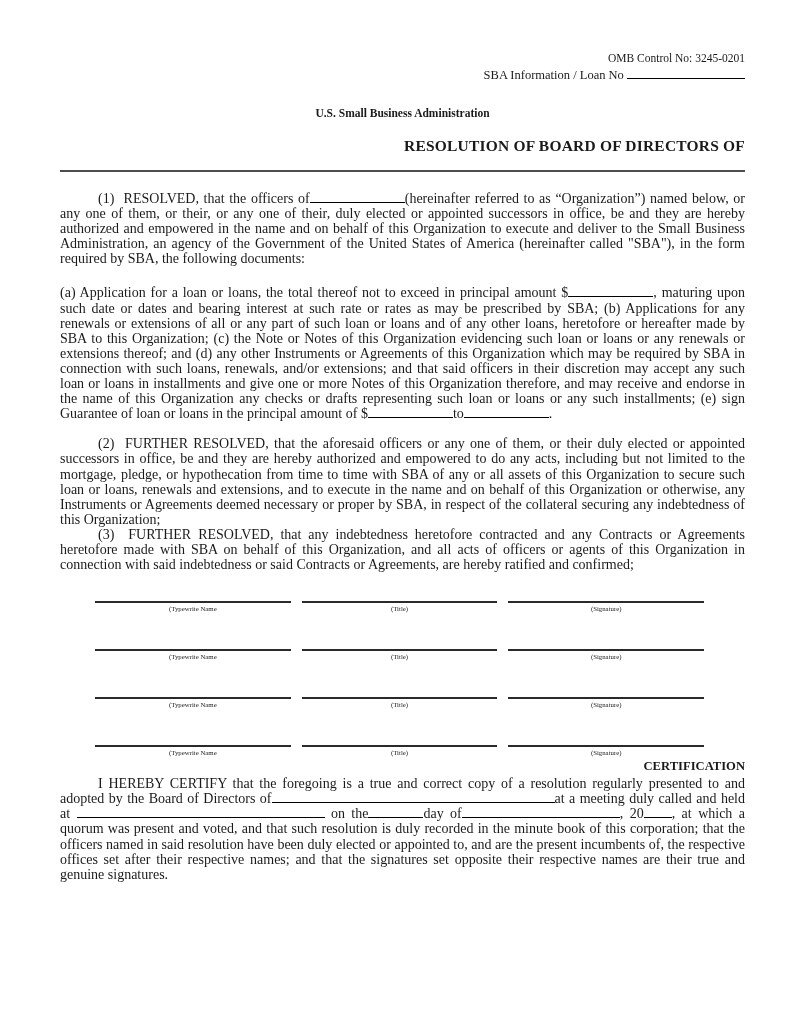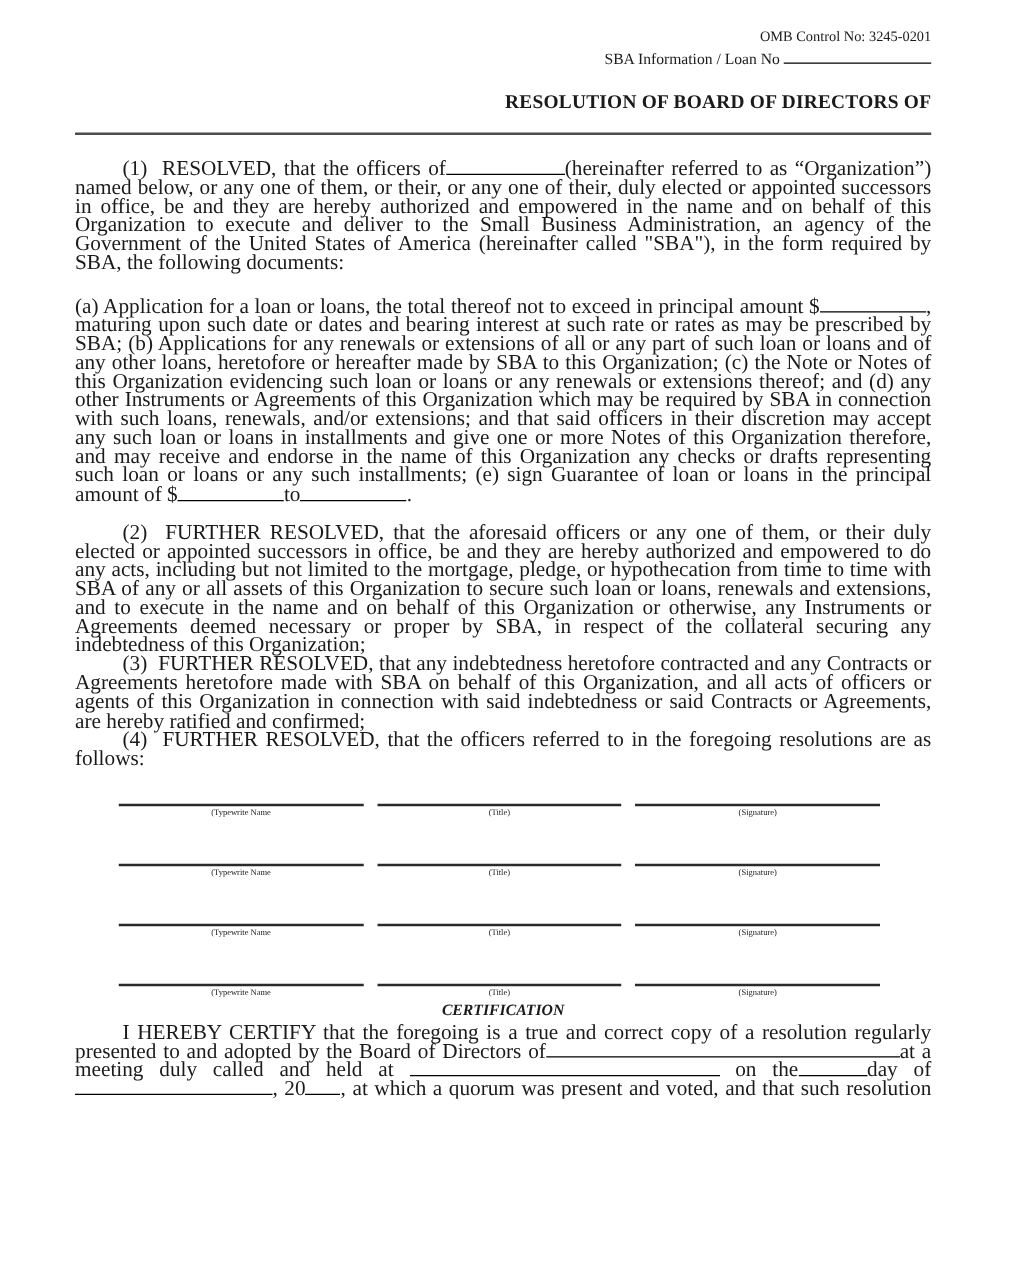--- a/index.html
+++ b/index.html
@@ -1,71 +1,71 @@
 <!DOCTYPE html>
 <html><head>
 <meta charset="utf-8">
 <style>
   html, body { margin:0; padding:0; background:#ffffff; }
   .page {
     width:810px; height:879px; background:#ffffff; box-sizing:border-box;
-    padding:24px 65px 0 60px; position:relative;
-    font-family:"Liberation Serif", serif; color:#1a1a1a;
+    padding:40px 65px 0 60px; position:relative;
+    font-family:"Liberation Serif", serif; color:#1a1a1a;margin-top:12px;
   }
   .hdr-right { text-align:right; }
   .omb { font-size:11.5px; }
   .loanline { font-size:12.5px; margin-top:4px; }
   .agency { text-align:center; font-weight:bold; font-size:11.5px; margin-top:24px; }
   .form-title { text-align:right; font-weight:bold; font-size:15.5px; margin-top:18px; letter-spacing:.2px; }
   .title-rule { border-top:2.5px solid #4d4d4d; margin-top:15px; }
 
-  .body { font-size:17px; line-height:15.1px; margin:0; }
+  .body { font-size:14px; line-height:15.1px; margin:0; }
   .j { text-align:justify; }
   .indent { text-indent:38px; }
   .mt19 { margin-top:19px; }
   .mb19 { margin-bottom:19px; }
   .mb15 { margin-bottom:15px; }
 
   .blank { display:inline-block; height:1px; border-bottom:1px solid #000; vertical-align:baseline; }
 
   .sig-table { margin-top:29px; padding:0 41px 0 35px; }
   .sig-row { display:flex; gap:11px; margin-bottom:37px; }
   .sig-row:last-child { margin-bottom:0; }
   .sig-cell { flex:1; }
   .sig-line { border-top:2px solid #2a2a2a; }
   .sig-label { text-align:center; font-size:6.8px; padding-top:2px; color:#222; }
 
   .p5 { margin-top:20px; }
-  .cert-heading { text-align:center; font-weight:bold; font-size:12.6px; margin:3px 0 2px;font-style:italic; }
+  .cert-heading { text-align:right; font-weight:bold; font-size:12.6px; margin:3px 0 2px; }
 
   .secretary { width:312px; margin-left:368px; margin-top:12px; }
   .sec-line { border-top:1.5px solid #000; }
   .sec-label { text-align:left; font-size:7px; padding-top:1px; color:#222; }
 
   .note { font-size:6.6px; line-height:9px; margin-top:22px; color:#20202c; text-align:justify; }
   .form-id { font-size:6.4px; margin-top:6px; color:#20202c; }
 </style>
 </head>
 <body>
 
 <div class="page">
 
   <div class="hdr-right">
     <div class="omb">OMB Control No: 3245-0201</div>
     <div class="loanline"><span>SBA Information / Loan No </span><span class="blank" style="width:118px"></span></div>
   </div>
 
+  <div class="agency">U.S. Small Business Administration</div>
   <div class="form-title">RESOLUTION OF BOARD OF DIRECTORS OF</div>
   <div class="title-rule"></div>
 
   <p class="body j indent mt19 mb19">(1)&nbsp; RESOLVED, that the officers of<span class="blank" style="width: 95px;"></span>(hereinafter referred to as “Organization”) named below, or any one of them, or their, or any one of their, duly elected or appointed successors in office, be and they are hereby authorized and empowered in the name and on behalf of this Organization to execute and deliver to the Small Business Administration, an agency of the Government of the United States of America (hereinafter called "SBA"), in the form required by SBA, the following documents:</p>
   <p class="body j mb15">(a) Application for a loan or loans, the total thereof not to exceed in principal amount $<span class="blank" style="width: 85px;"></span>, maturing upon such date or dates and bearing interest at such rate or rates as may be prescribed by SBA; (b) Applications for any renewals or extensions of all or any part of such loan or loans and of any other loans, heretofore or hereafter made by SBA to this Organization; (c) the Note or Notes of this Organization evidencing such loan or loans or any renewals or extensions thereof; and (d) any other Instruments or Agreements of this Organization which may be required by SBA in connection with such loans, renewals, and/or extensions; and that said officers in their discretion may accept any such loan or loans in installments and give one or more Notes of this Organization therefore, and may receive and endorse in the name of this Organization any checks or drafts representing such loan or loans or any such installments; (e) sign Guarantee of loan or loans in the principal amount of $<span class="blank" style="width: 85px;"></span>to<span class="blank" style="width: 85px;"></span>.</p>
   <p class="body j indent">(2)&nbsp; FURTHER RESOLVED, that the aforesaid officers or any one of them, or their duly elected or appointed successors in office, be and they are hereby authorized and empowered to do any acts, including but not limited to the mortgage, pledge, or hypothecation from time to time with SBA of any or all assets of this Organization to secure such loan or loans, renewals and extensions, and to execute in the name and on behalf of this Organization or otherwise, any Instruments or Agreements deemed necessary or proper by SBA, in respect of the collateral securing any indebtedness of this Organization;</p>
   <p class="body j indent">(3)&nbsp; FURTHER RESOLVED, that any indebtedness heretofore contracted and any Contracts or Agreements heretofore made with SBA on behalf of this Organization, and all acts of officers or agents of this Organization in connection with said indebtedness or said Contracts or Agreements, are hereby ratified and confirmed;</p>
-  <p class="body j indent">(4)&nbsp; FURTHER RESOLVED, that the officers referred to in the foregoing resolutions are as follows:</p>
 
   <div class="sig-table">
     <div class="sig-row">
       <div class="sig-cell">
         <div class="sig-line"></div>
         <div class="sig-label">(Typewrite Name</div>
       </div>
       <div class="sig-cell">
         <div class="sig-line"></div>
         <div class="sig-label">(Title)</div>

